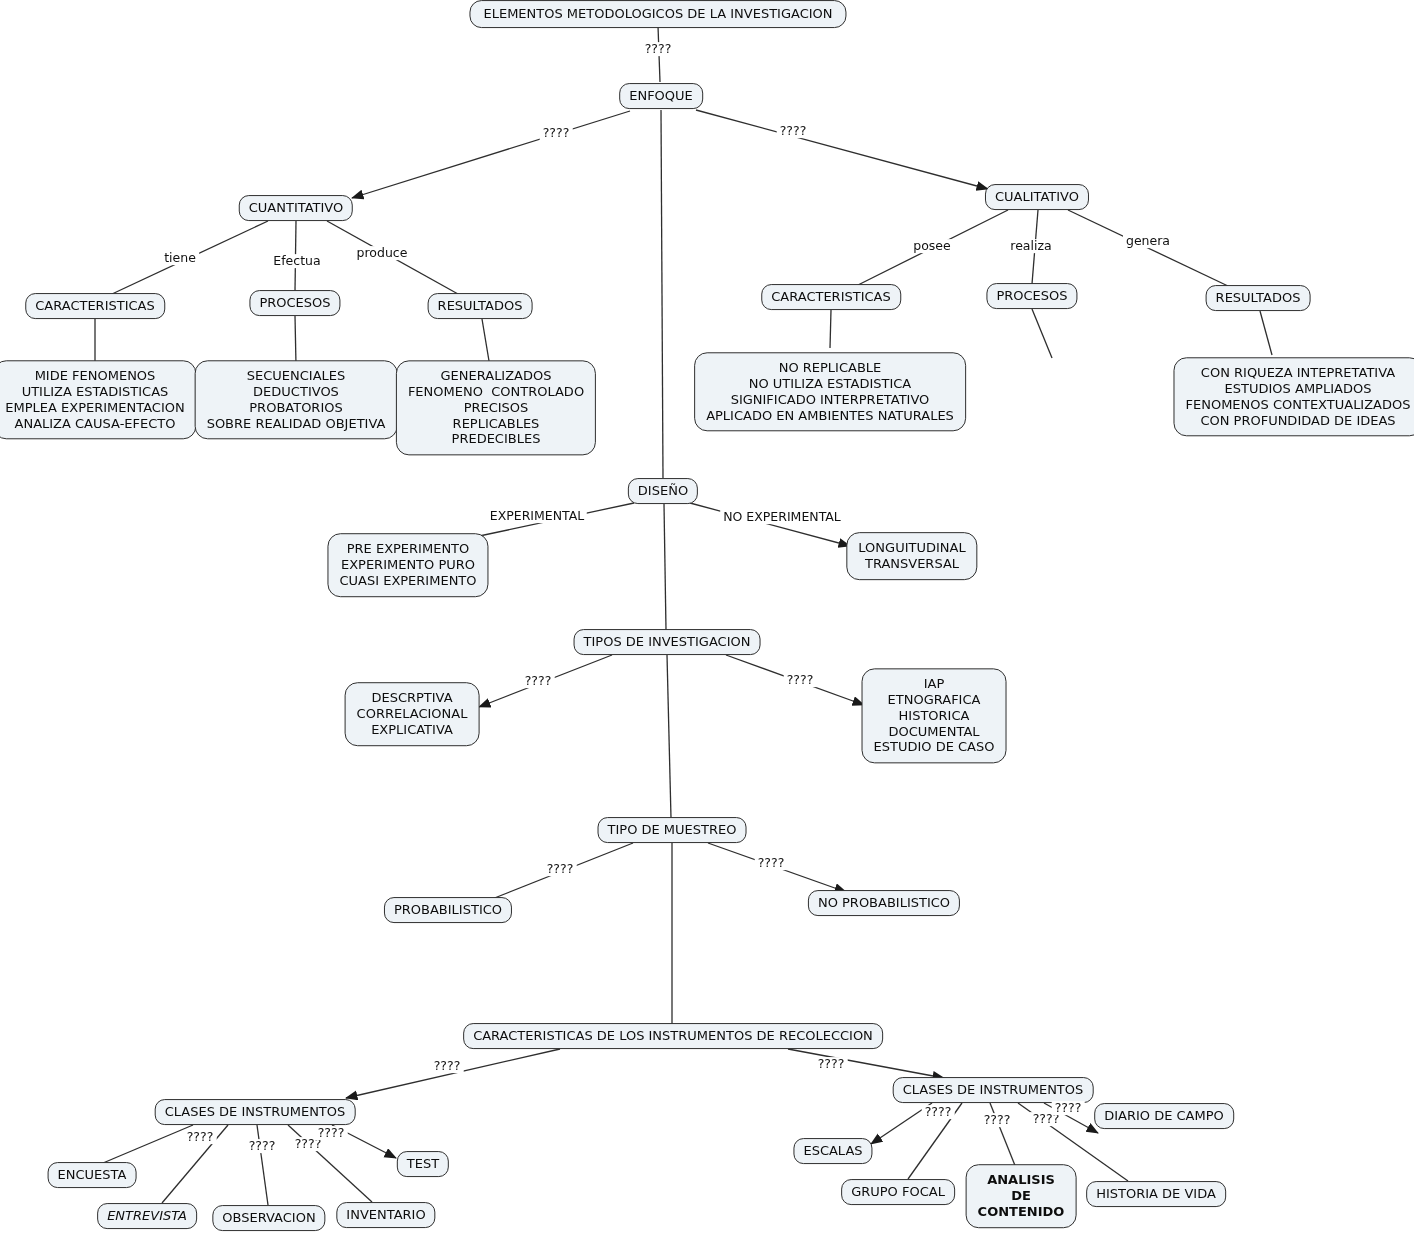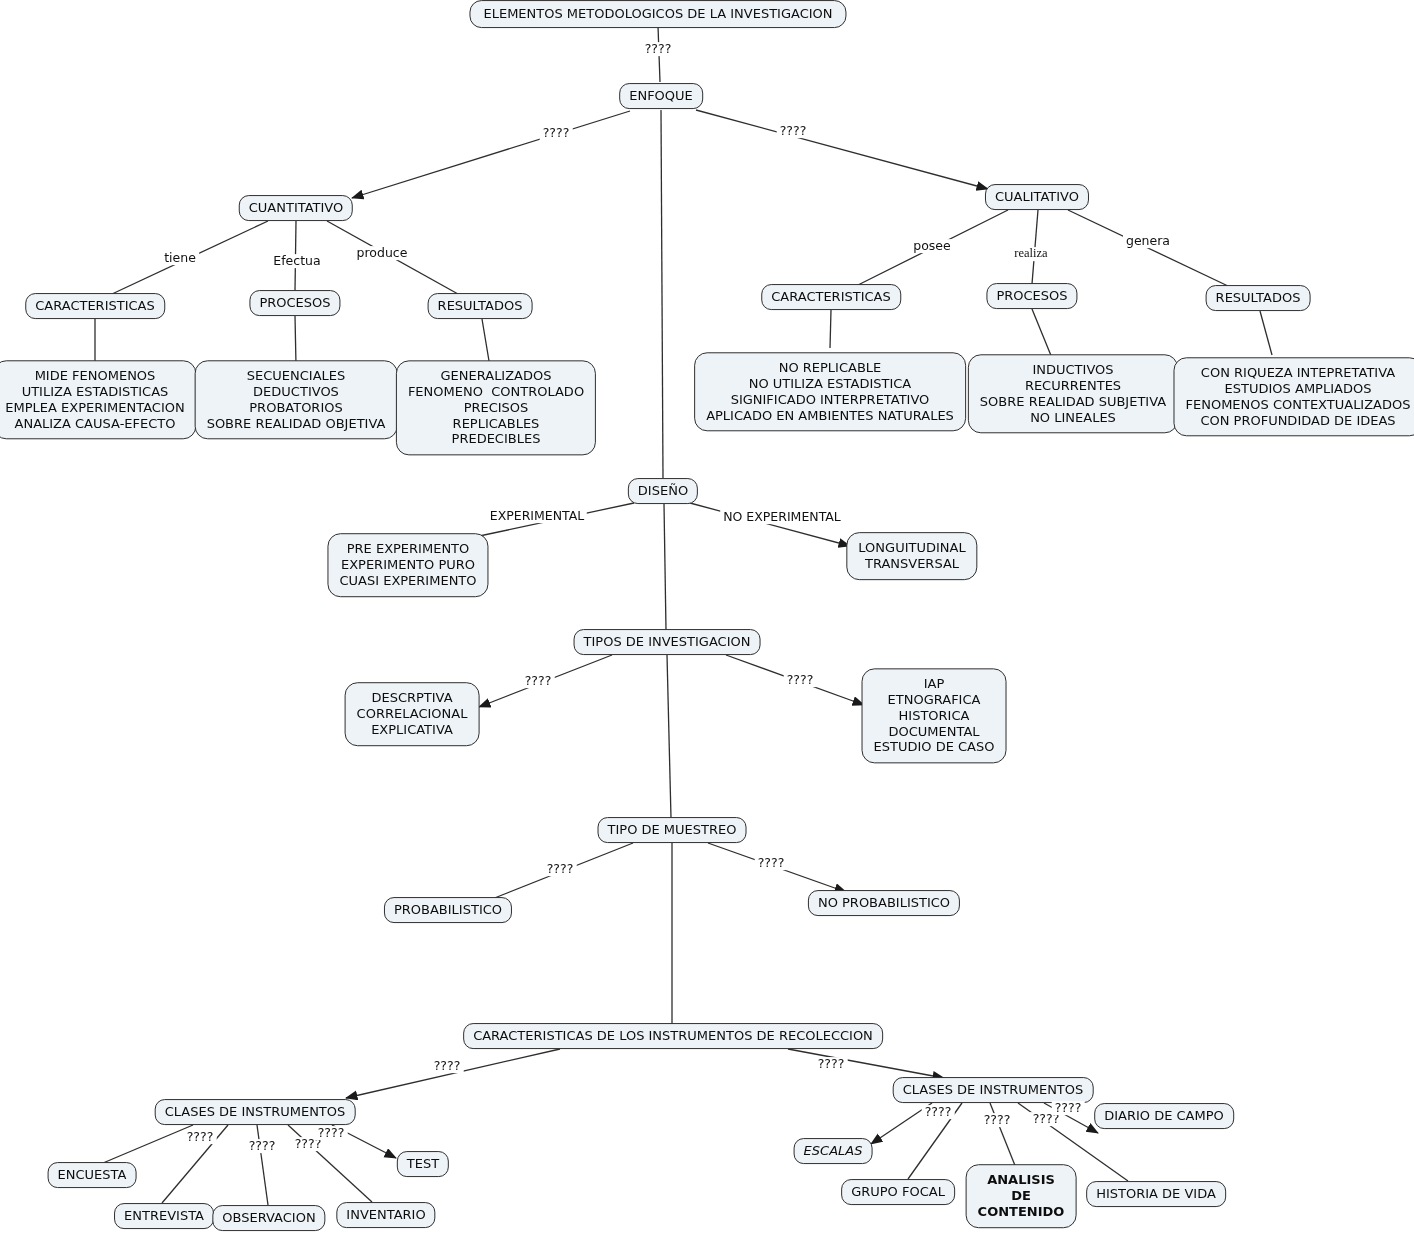--- a/index.html
+++ b/index.html
@@ -112,33 +112,29 @@
 PROBATORIOS
 SOBRE REALIDAD OBJETIVA</div>
   <div class="node multi" style="left:496px;top:408px;">GENERALIZADOS
 FENOMENO  CONTROLADO
 PRECISOS
 REPLICABLES
 PREDECIBLES</div>
 
   <div class="node" style="left:1037px;top:197px;">CUALITATIVO</div>
   <div class="link-label" style="left:932px;top:246px;">posee</div>
-  <div class="link-label" style="left:1031px;top:254px;font-family:Liberation Serif, serif;">realiza</div>
+  <div class="link-label" style="left:1031px;top:246px;">realiza</div>
   <div class="link-label" style="left:1148px;top:241px;">genera</div>
   <div class="node" style="left:831px;top:297px;">CARACTERISTICAS</div>
   <div class="node" style="left:1032px;top:296px;">PROCESOS</div>
   <div class="node" style="left:1258px;top:298px;">RESULTADOS</div>
   <div class="node multi" style="left:830px;top:392px;">NO REPLICABLE
 NO UTILIZA ESTADISTICA
 SIGNIFICADO INTERPRETATIVO
 APLICADO EN AMBIENTES NATURALES</div>
-  <div class="node multi" style="left:1073px;top:394px;">INDUCTIVOS
-RECURRENTES
-SOBRE REALIDAD SUBJETIVA
-NO LINEALES</div>
   <div class="node multi" style="left:1298px;top:397px;">CON RIQUEZA INTEPRETATIVA
 ESTUDIOS AMPLIADOS
 FENOMENOS CONTEXTUALIZADOS
 CON PROFUNDIDAD DE IDEAS</div>
 
   <div class="node" style="left:663px;top:491px;">DISEÑO</div>
   <div class="link-label" style="left:537px;top:516px;">EXPERIMENTAL</div>
   <div class="link-label" style="left:782px;top:517px;">NO EXPERIMENTAL</div>
   <div class="node multi" style="left:408px;top:565px;">PRE EXPERIMENTO
 EXPERIMENTO PURO
@@ -167,31 +163,31 @@
   <div class="node" style="left:673px;top:1036px;">CARACTERISTICAS DE LOS INSTRUMENTOS DE RECOLECCION</div>
   <div class="link-label" style="left:447px;top:1066px;">????</div>
   <div class="link-label" style="left:831px;top:1064px;">????</div>
 
   <div class="node" style="left:255px;top:1112px;">CLASES DE INSTRUMENTOS</div>
   <div class="link-label" style="left:200px;top:1137px;">????</div>
   <div class="link-label" style="left:262px;top:1146px;">????</div>
   <div class="link-label" style="left:308px;top:1144px;">????</div>
   <div class="link-label" style="left:331px;top:1133px;">????</div>
   <div class="node" style="left:92px;top:1175px;">ENCUESTA</div>
-  <div class="node" style="left:164px;top:1216px;">ENTREVISTA</div>
+  <div class="node" style="left:147px;top:1216px;font-style:italic;">ENTREVISTA</div>
   <div class="node" style="left:269px;top:1218px;">OBSERVACION</div>
   <div class="node" style="left:386px;top:1215px;">INVENTARIO</div>
   <div class="node" style="left:423px;top:1164px;">TEST</div>
 
   <div class="node" style="left:993px;top:1090px;">CLASES DE INSTRUMENTOS</div>
   <div class="link-label" style="left:938px;top:1112px;">????</div>
   <div class="link-label" style="left:997px;top:1120px;">????</div>
   <div class="link-label" style="left:1046px;top:1119px;">????</div>
   <div class="link-label" style="left:1068px;top:1108px;">????</div>
-  <div class="node" style="left:833px;top:1151px;font-style:italic;">ESCALAS</div>
+  <div class="node" style="left:833px;top:1151px;">ESCALAS</div>
   <div class="node" style="left:898px;top:1192px;">GRUPO FOCAL</div>
   <div class="node multi" style="left:1021px;top:1196px;font-weight:bold;">ANALISIS
 DE
 CONTENIDO</div>
   <div class="node" style="left:1156px;top:1194px;">HISTORIA DE VIDA</div>
   <div class="node" style="left:1164px;top:1116px;">DIARIO DE CAMPO</div>
 
 </div>
 
 </body></html>

